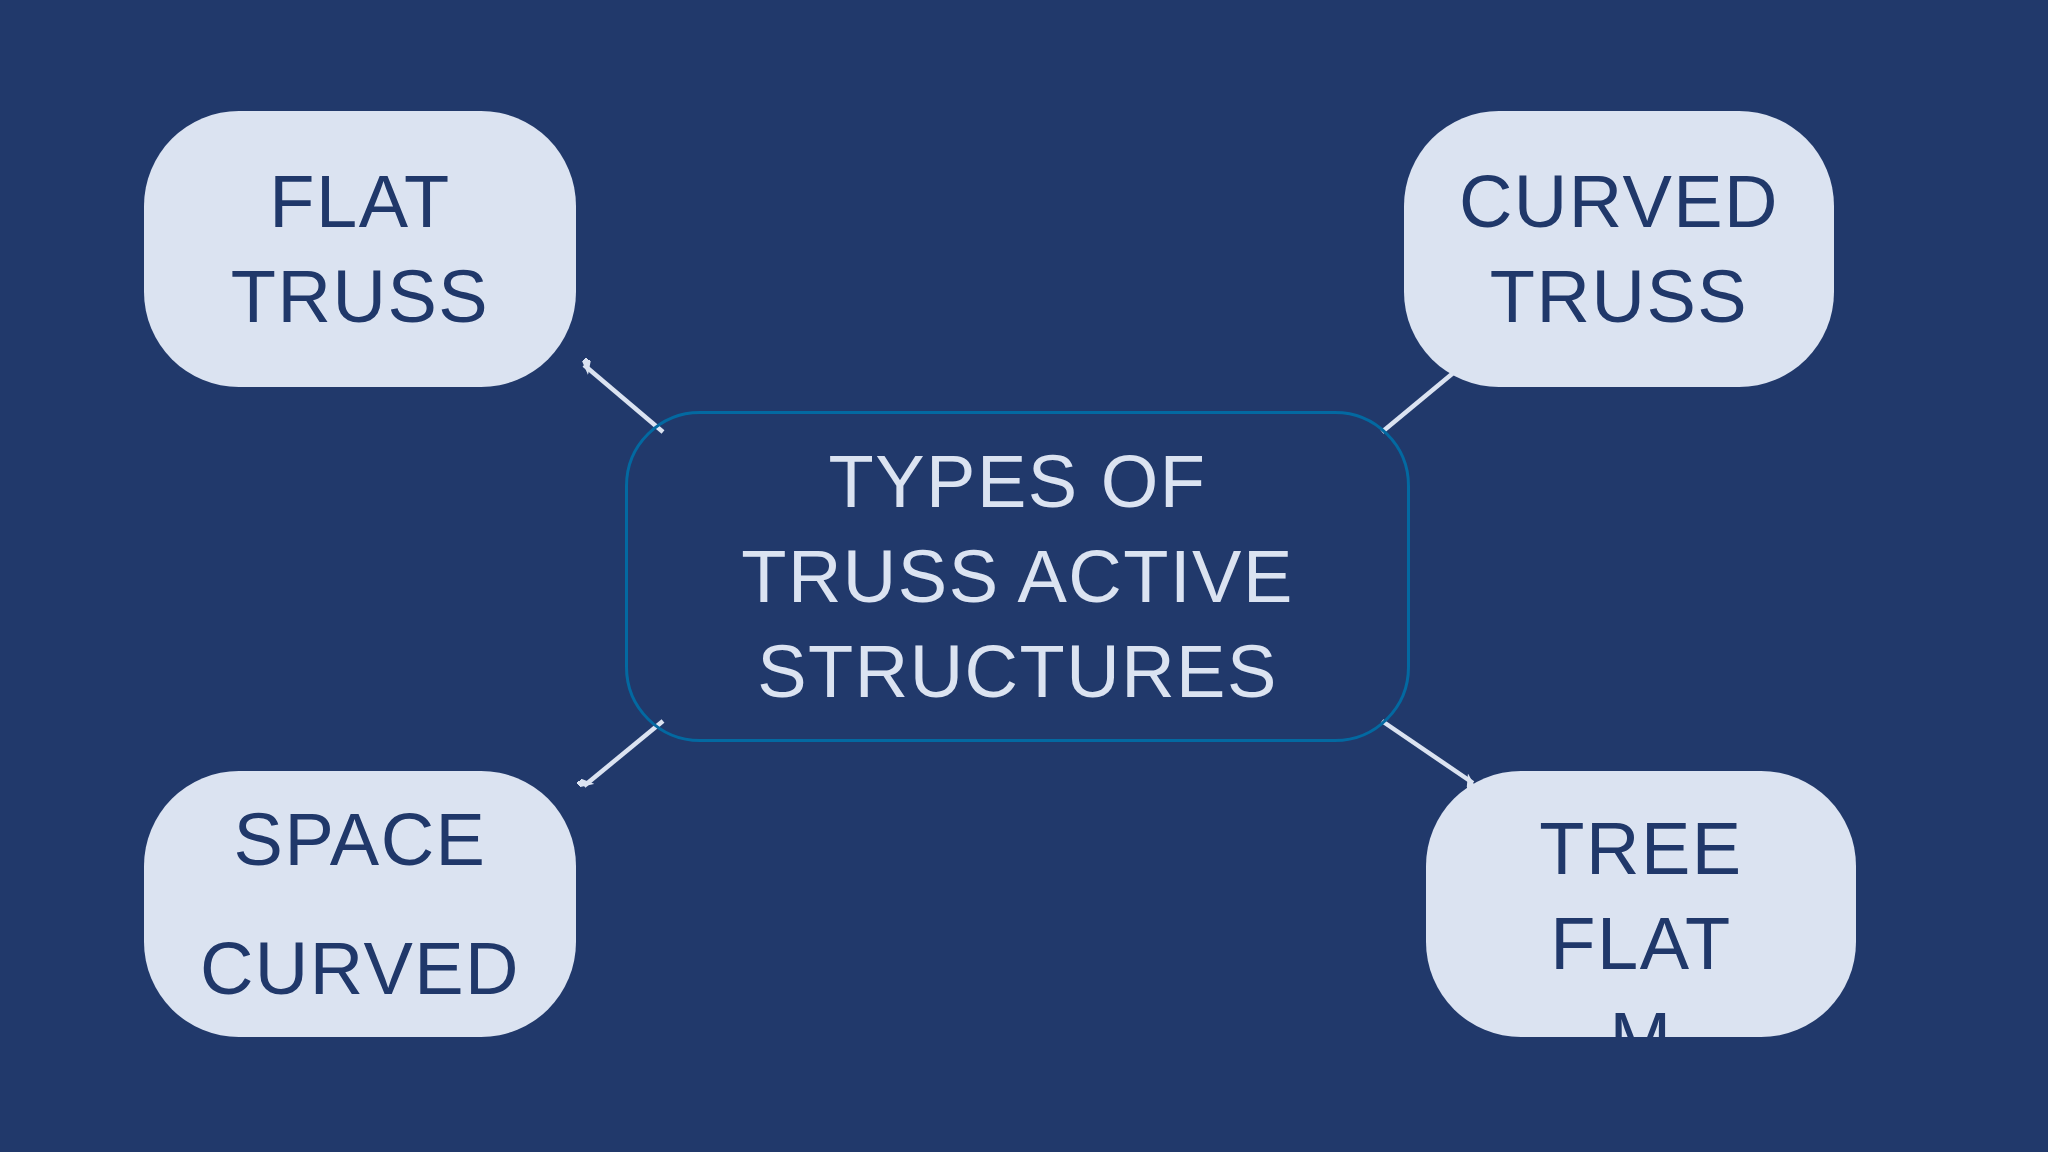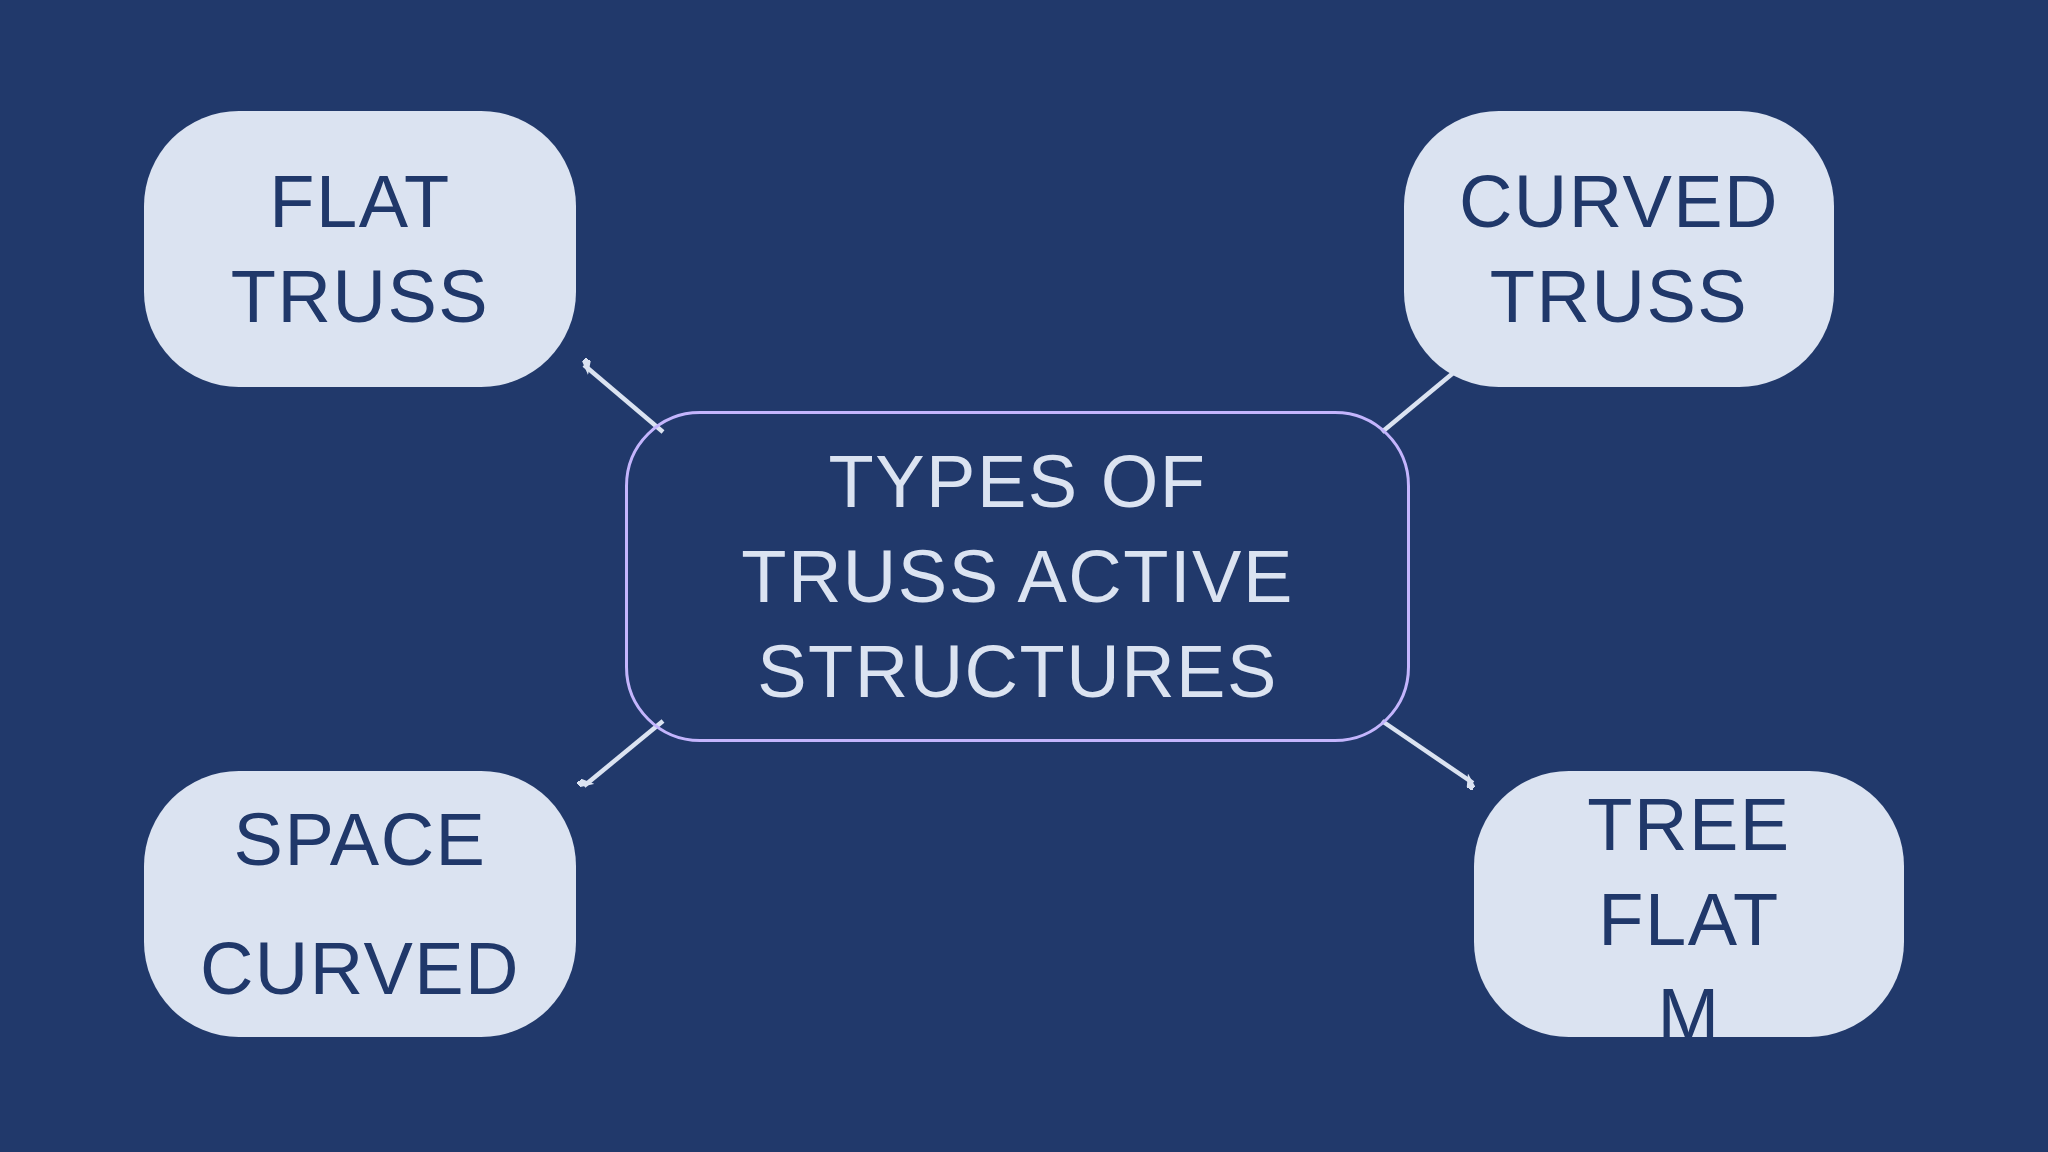--- a/index.html
+++ b/index.html
@@ -32,33 +32,33 @@
   .node .line, .center-box .line {
     display: block;
     height: 95px;
     line-height: 95px;
     white-space: nowrap;
   }
   .node-top-left     { left: 144px;  top: 111px; width: 432px; height: 276px; }
   .node-top-right    { left: 1404px; top: 111px; width: 430px; height: 276px; }
   .node-bottom-left  { left: 144px;  top: 771px; width: 432px; height: 266px; gap: 34px; }
   .node-bottom-right {
-    left: 1474px; top: 771px; width: 430px; height: 266px;
-    justify-content: center;
+    left: 1426px; top: 771px; width: 430px; height: 266px;
+    justify-content: flex-start;
     padding-top: 30px;
     box-sizing: border-box;
     overflow: hidden;
   }
   .center-box {
     position: absolute;
     left: 625px;
     top: 411px;
     width: 785px;
     height: 331px;
-    border: 3px solid #c4b5fd;
+    border: 3px solid #0369a1;
     border-radius: 75px;
     background: transparent;
     display: flex;
     flex-direction: column;
     justify-content: center;
     align-items: center;
     color: #dbe3f1;
     font-size: 74px;
     font-weight: 300;
     letter-spacing: 1.5px;

